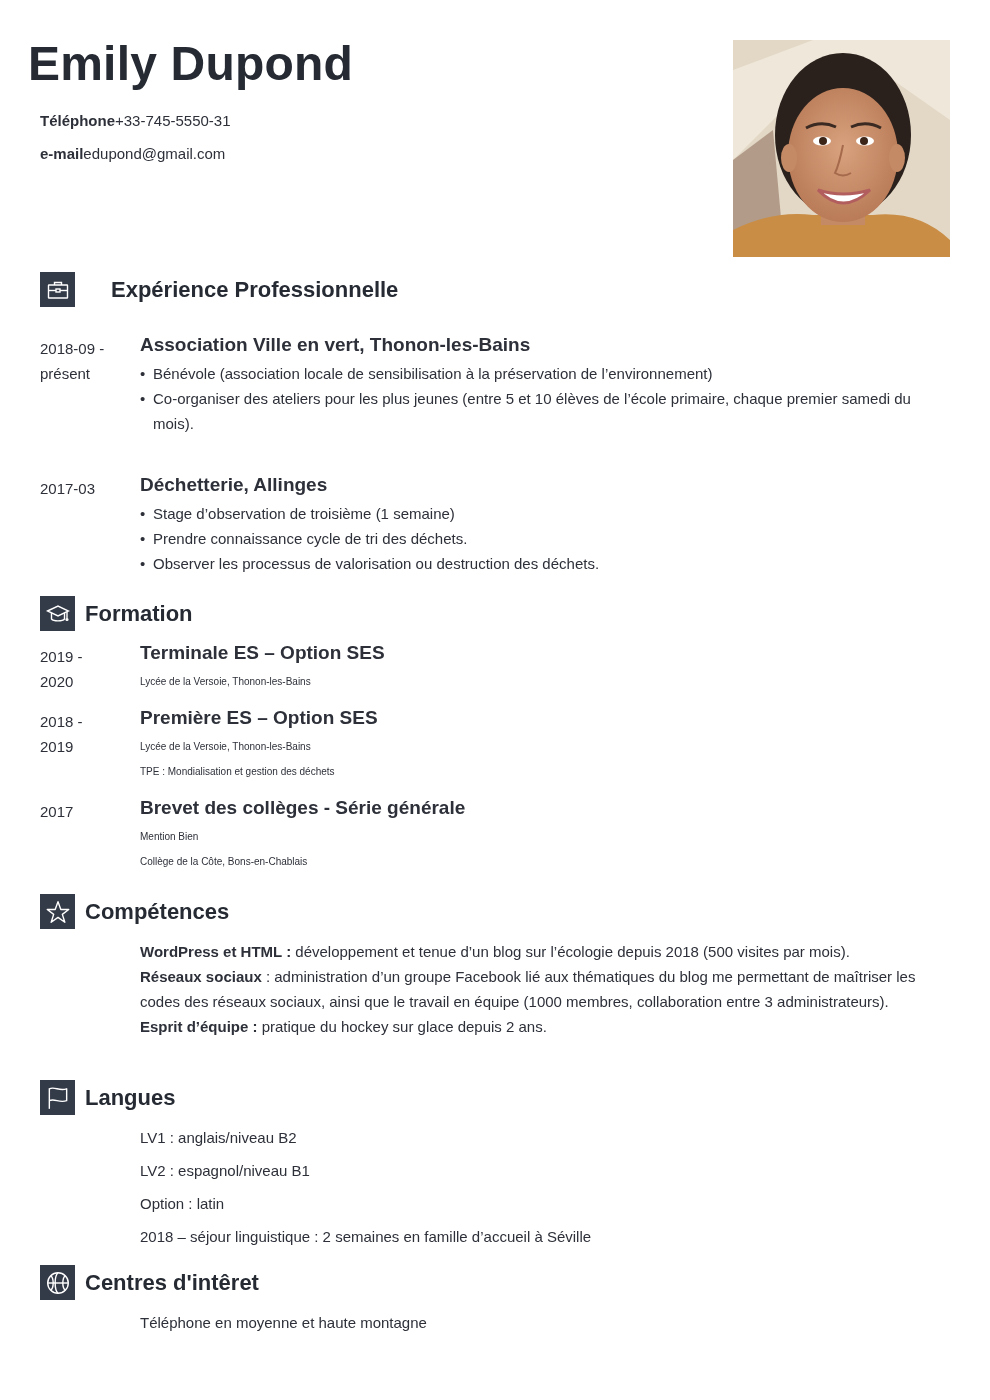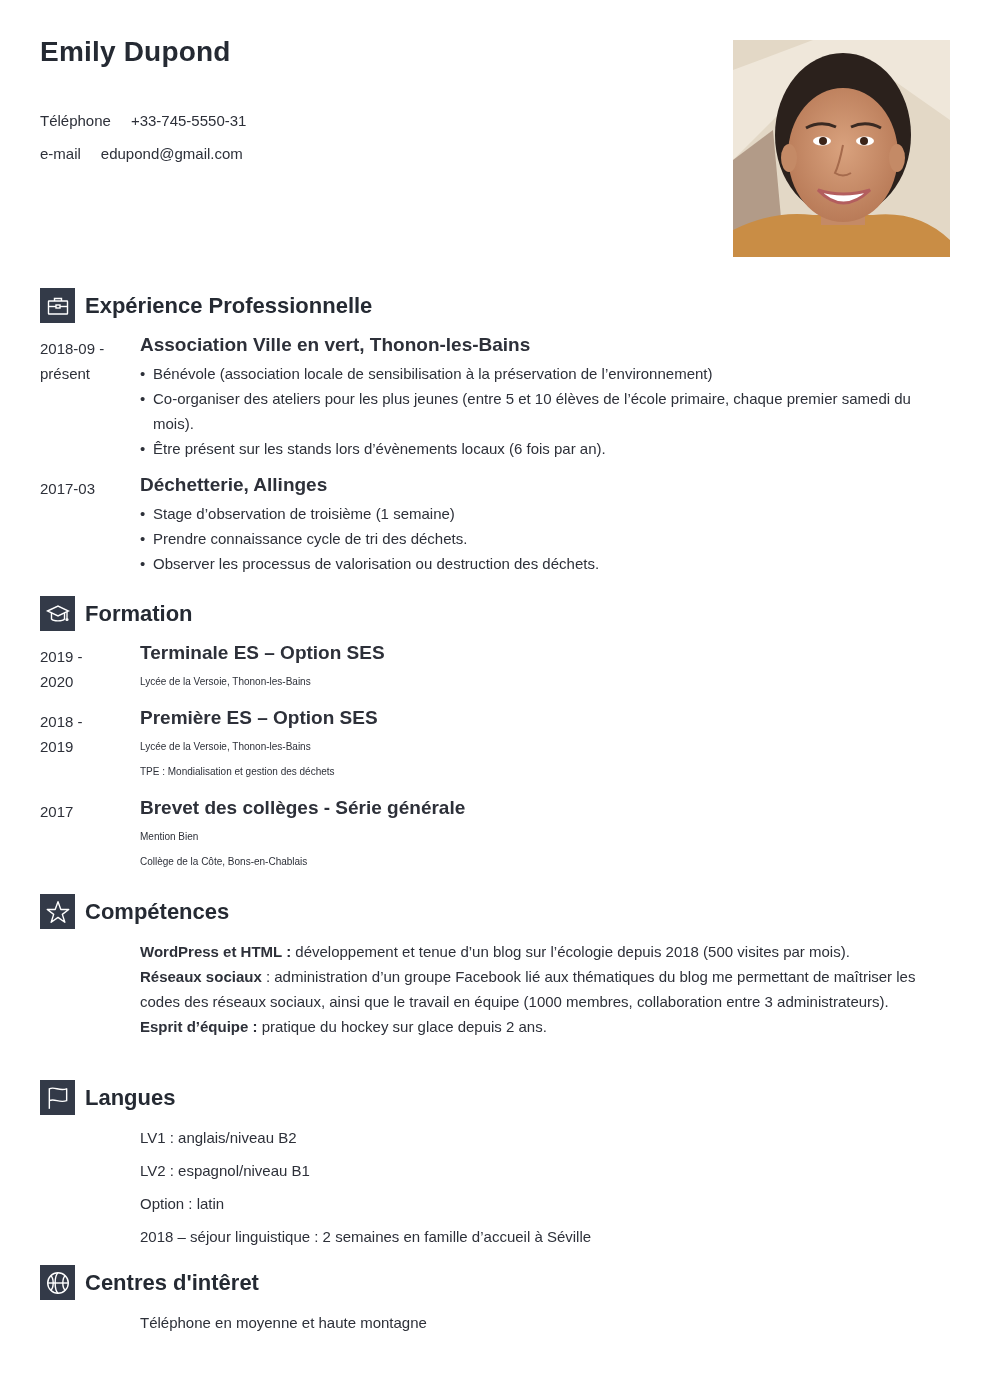--- a/index.html
+++ b/index.html
@@ -1,22 +1,22 @@
 <!DOCTYPE html>
 <html><head>
 <meta charset="utf-8">
 <style>
   * { box-sizing: border-box; margin: 0; padding: 0; }
   html, body { width: 990px; height: 1400px; background: #ffffff; }
   body { font-family: "Liberation Sans", sans-serif; color: #2d3039; position: relative; overflow: hidden; }
   .page { position: absolute; left: 0; top: 0; width: 990px; height: 1400px; }
 
-  .name { position: absolute; left: 40px; top: 36px; font-size: 28px; font-weight: bold; color: #252a33; letter-spacing: 0.2px; }
+  .name { position: absolute; left: 28px; top: 36px; font-size: 48px; font-weight: bold; color: #252a33; letter-spacing: 0.2px; }
   .contact { position: absolute; left: 40px; font-size: 15px; color: #2d3039; }
-  .contact .lbl { font-weight: normal; margin-right: 20px; }
+  .contact .lbl { font-weight: bold; margin-right: 0; }
   .contact-phone { top: 112px; }
   .contact-email { top: 145px; }
 
   .photo { position: absolute; left: 733px; top: 40px; width: 217px; height: 217px; overflow: hidden;
            background: linear-gradient(135deg, #e9e1d2 0%, #d9cdb9 35%, #cdbfa8 60%, #b8a78f 100%); }
 
   .section-head { position: absolute; left: 40px; height: 35px; display: flex; align-items: center; }
   .section-icon { width: 35px; height: 35px; background: #333a48; display: flex; align-items: center; justify-content: center; }
   .section-title { margin-left: 10px; font-size: 22px; font-weight: bold; color: #252a33; }
 
@@ -76,21 +76,21 @@
       <ellipse cx="132" cy="101" rx="9" ry="4.5" fill="#fff"></ellipse>
       <circle cx="90" cy="101" r="4" fill="#3b2418"></circle>
       <circle cx="131" cy="101" r="4" fill="#3b2418"></circle>
 
       <path d="M110,105 Q106,125 102,133 Q110,138 118,133" stroke="#a56a4c" stroke-width="2" fill="none"></path>
 
       <path d="M85,150 Q110,176 137,150 Q110,158 85,150 Z" fill="#fff" stroke="#b35e5e" stroke-width="3"></path>
     </svg>
   </div>
 
-  <div class="section-head" style="top:288px;">
+  <div class="section-head" style="top:272px;gap:26px;">
     <div class="section-icon">
       <svg width="24" height="24" viewBox="0 0 24 24" fill="none" stroke="#ffffff" stroke-width="1.4">
         <rect x="2.5" y="7" width="19" height="13" rx="0.5"></rect>
         <path d="M8.5 7V4.5h7V7"></path>
         <path d="M2.5 12.5h19"></path>
         <rect x="10" y="11" width="4" height="3" fill="#333a48"></rect>
       </svg>
     </div>
     <div class="section-title">Expérience Professionnelle</div>
   </div>
@@ -98,21 +98,20 @@
   <div class="entry" style="top:336px;">
     <div class="date">
       <div>2018-09 -</div>
       <div>présent</div>
     </div>
     <div class="body">
       <div class="title">Association Ville en vert, Thonon-les-Bains</div>
       <ul>
         <li>Bénévole (association locale de sensibilisation à la préservation de l’environnement)</li>
         <li>Co-organiser des ateliers pour les plus jeunes (entre 5 et 10 élèves de l’école primaire, chaque premier samedi du mois).</li>
-        <li>Être présent sur les stands lors d’évènements locaux (6 fois par an).</li>
       </ul>
     </div>
   </div>
 
   <div class="entry" style="top:476px;">
     <div class="date">
       <div>2017-03</div>
     </div>
     <div class="body">
       <div class="title">Déchetterie, Allinges</div>

